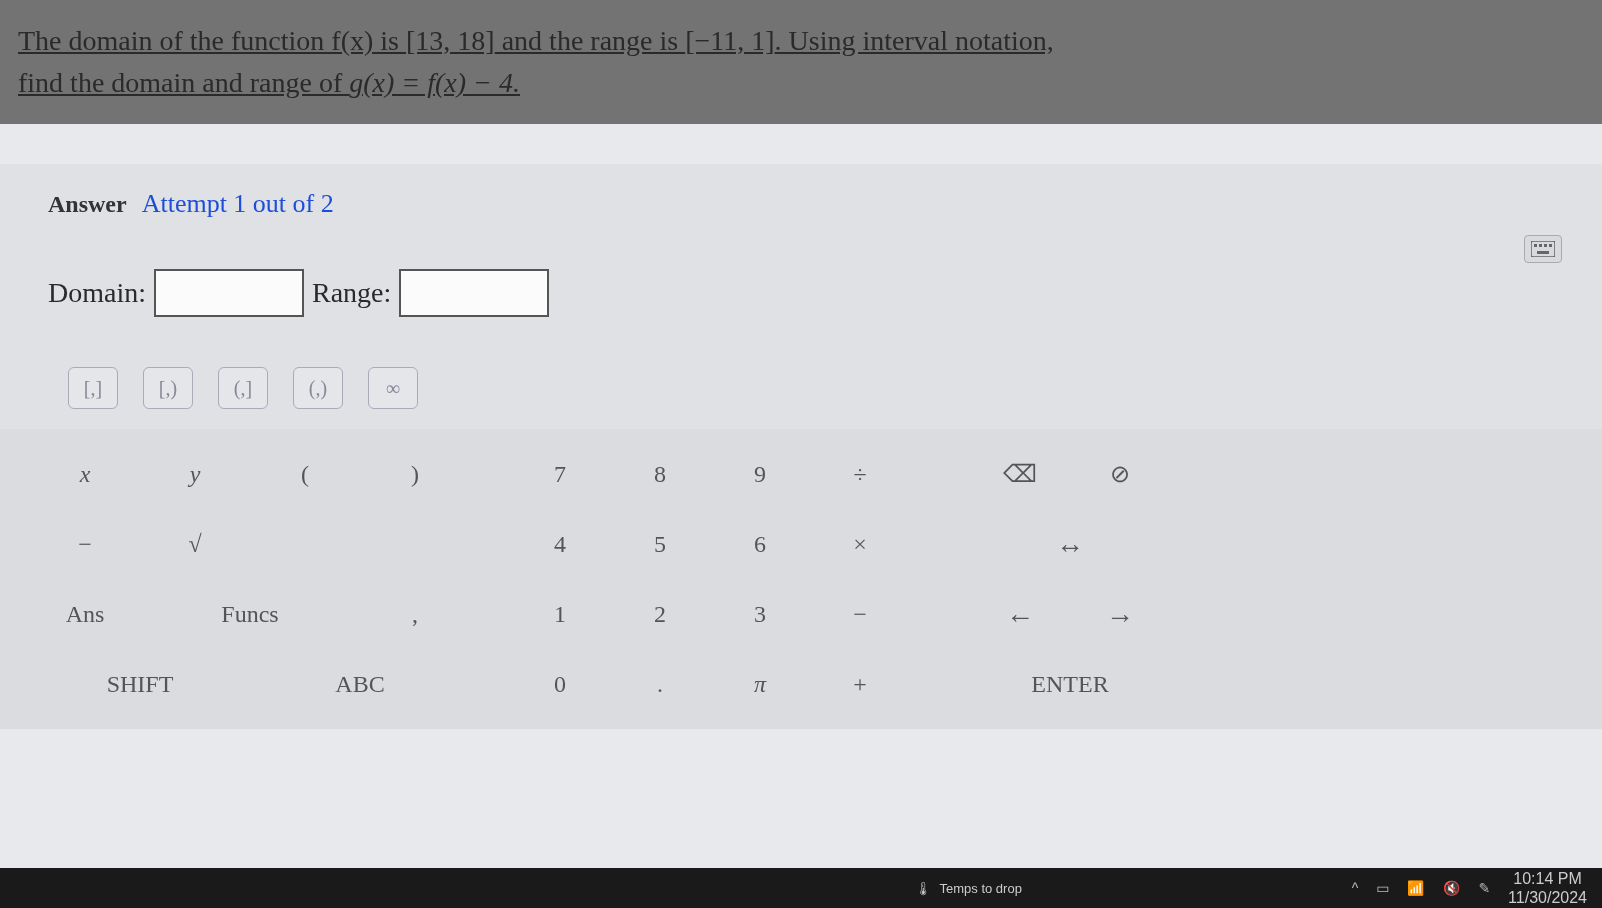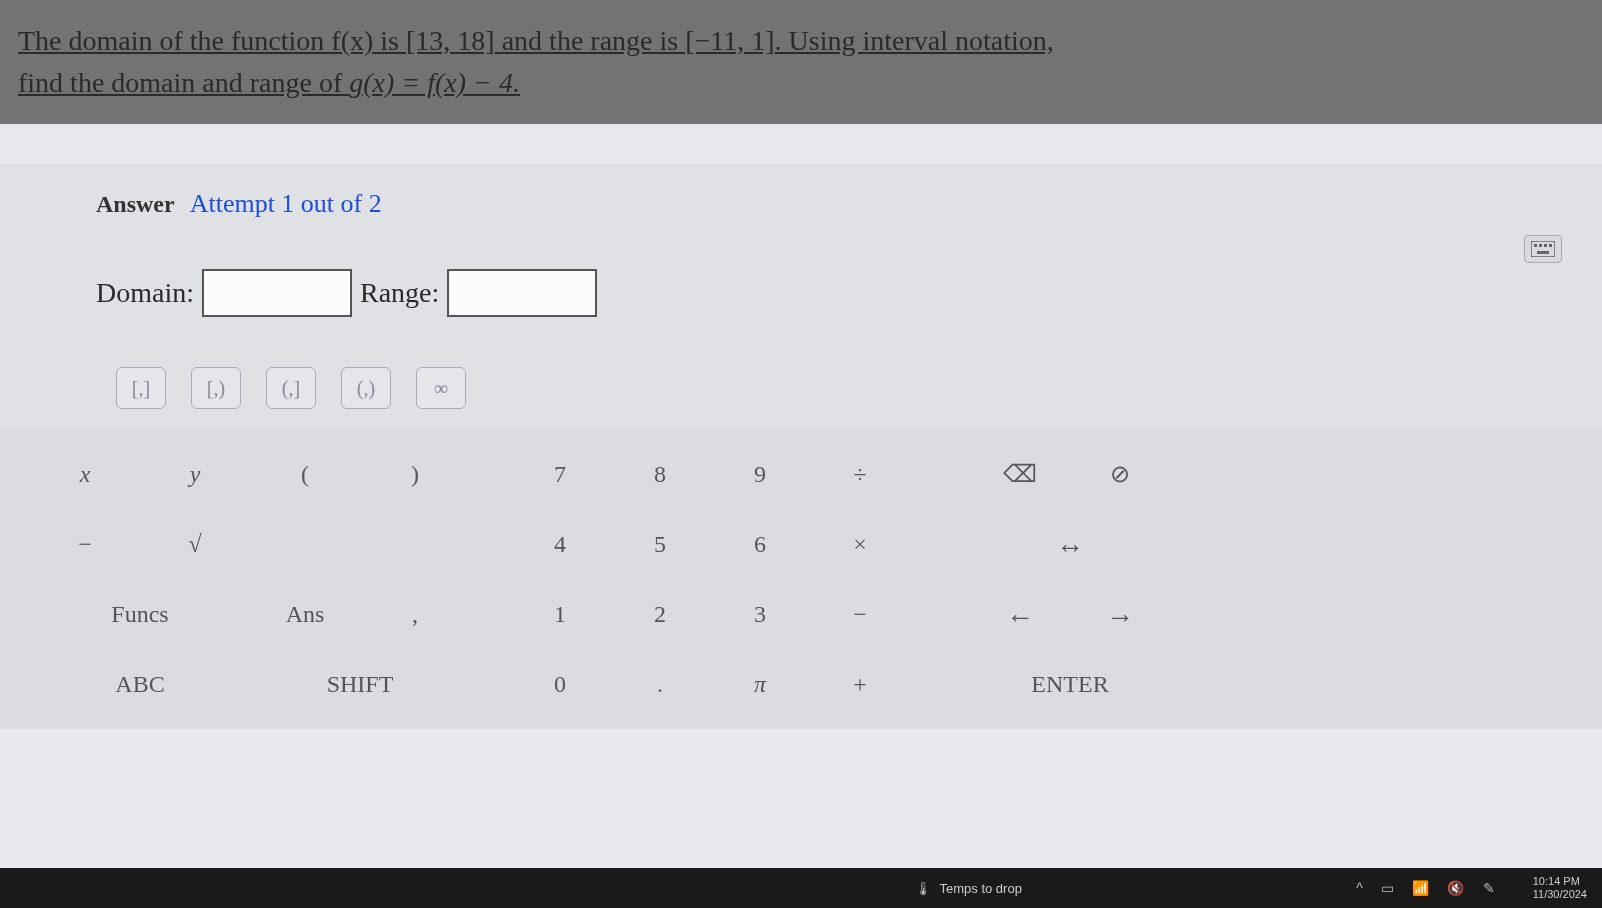--- a/index.html
+++ b/index.html
@@ -16,21 +16,21 @@
       background: #737373;
       font-size: 28px;
       line-height: 1.5;
       color: #2a2a2a;
       text-decoration: underline;
     }
     .question-area .math { font-style: italic; text-align: center; }
     .answer-section {
       background: #dfe1e5;
       margin-top: 40px;
-      padding: 25px 60px 20px 96px;
+      padding: 25px 60px 20px 48px;
     }
     .answer-header {
       display: flex;
       align-items: baseline;
       gap: 15px;
       margin-bottom: 50px;
     }
     .answer-label {
       font-weight: bold;
       font-size: 24px;
@@ -126,21 +126,21 @@
       color: #ccc;
       font-family: 'Segoe UI', Arial, sans-serif;
       font-size: 13px;
       gap: 18px;
     }
     .taskbar .weather {
       display: flex; align-items: center; gap: 8px;
       margin-right: auto;
       margin-left: 900px;
     }
-    .taskbar .clock { text-align: left; line-height: 1.2; font-size: 11px; margin-left: 20px;}
+    .taskbar .clock { text-align: center; line-height: 1.2; font-size: 16px;}
     .tray-icon { font-size: 14px; color: #bbb; }
   </style>
 </head>
 <body>
 
 <div class="question-area">
   <span>The domain of the function f(x) is </span><span>[13, 18]</span><span> and the range is </span><span>[−11, 1]</span><span>. Using interval notation,</span><br>
   <span>find the domain and range of </span><span class="math">g(x) = f(x) − 4.</span>
 </div>
 
@@ -194,34 +194,34 @@
   <div class="key">−</div>
   <div class="key">√</div>
   <div class="spacer"></div>
   <div class="key">4</div>
   <div class="key">5</div>
   <div class="key">6</div>
   <div class="key">×</div>
   <div></div>
   <div class="key key-wide arrow-sym">↔</div>
 
+  <div class="key">Ans</div>
   <div class="key key-wide">Funcs</div>
-  <div class="key">Ans</div>
   <div class="key">,</div>
   <div class="spacer"></div>
   <div class="key">1</div>
   <div class="key">2</div>
   <div class="key">3</div>
   <div class="key">−</div>
   <div></div>
   <div class="key arrow-sym">←</div>
   <div class="key arrow-sym">→</div>
 
+  <div class="key key-wide">SHIFT</div>
   <div class="key key-wide">ABC</div>
-  <div class="key key-wide">SHIFT</div>
   <div class="spacer"></div>
   <div class="key">0</div>
   <div class="key">.</div>
   <div class="key key-math">π</div>
   <div class="key">+</div>
   <div></div>
   <div class="key key-wide">ENTER</div>
 </div>
 
 <div class="taskbar">

